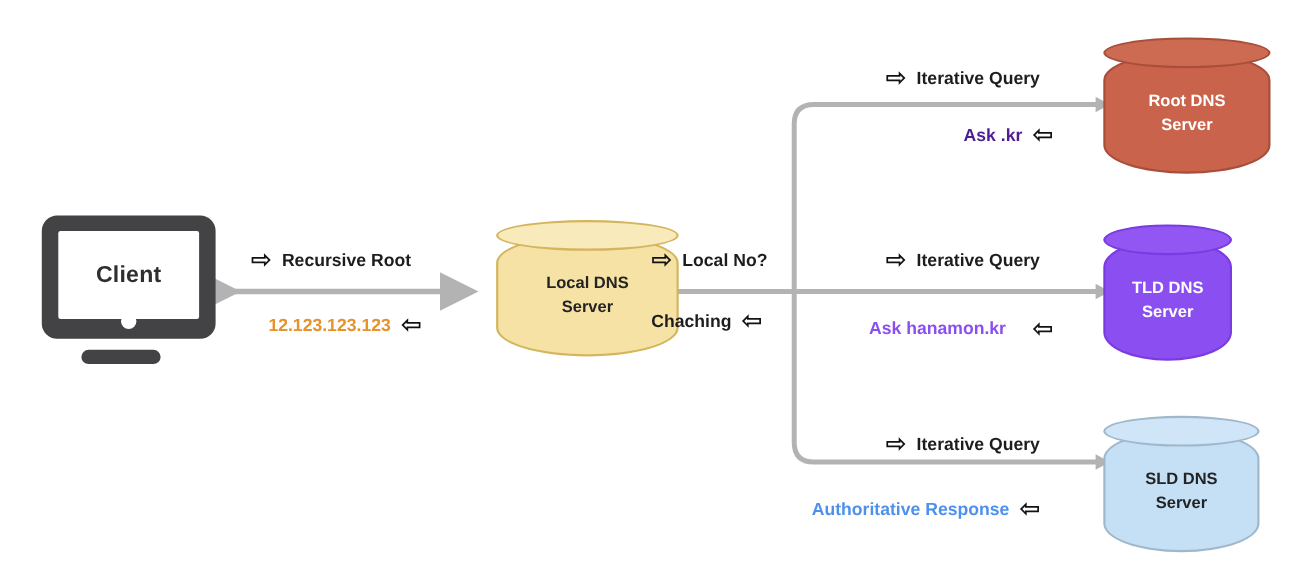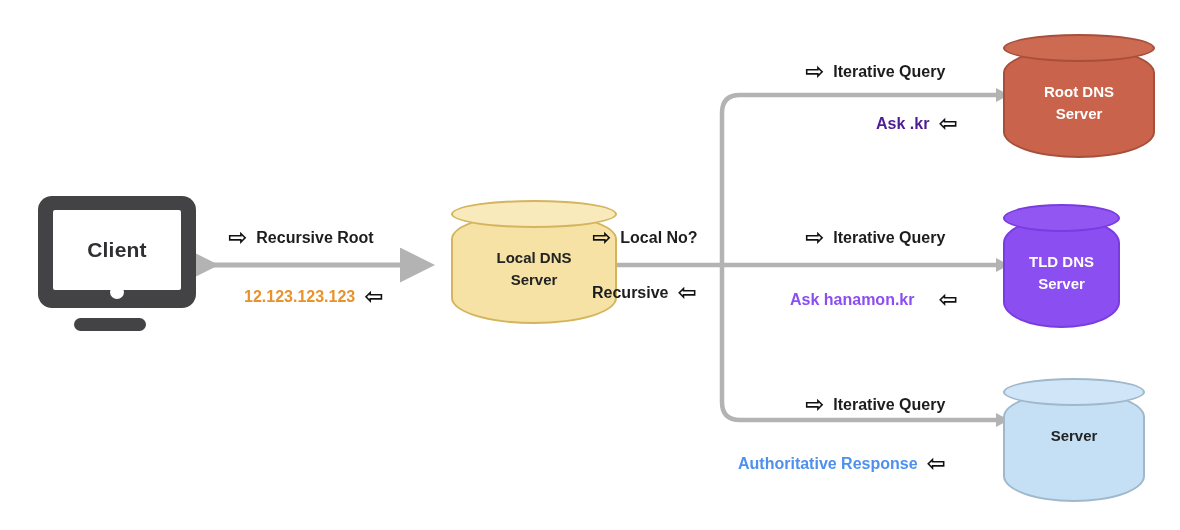--- a/index.html
+++ b/index.html
@@ -225,41 +225,42 @@
     <div class="cap-text">
       <div>TLD DNS</div>
       <div>Server</div>
     </div>
   </div>
 
   <div class="cyl cyl-sld">
     <div class="body"></div>
     <div class="top"></div>
     <div class="cap-text">
+      <div>SLD DNS</div>
       <div>Server</div>
     </div>
   </div>
 
   <div class="flow-label" style="left:228px; top:226px;">
     <span class="glyph">⇨</span>
     <span class="txt">Recursive Root</span>
   </div>
 
   <div class="flow-label" style="left:244px; top:285px;justify-content:flex-end;">
     <span class="txt c-orange">12.123.123.123</span>
     <span class="glyph">⇦</span>
   </div>
 
   <div class="flow-label" style="left:592px; top:226px;">
     <span class="glyph">⇨</span>
     <span class="txt">Local  No?</span>
   </div>
 
   <div class="flow-label" style="left:592px; top:281px;">
-    <span class="txt">Recursive</span>
+    <span class="txt">Chaching</span>
     <span class="glyph">⇦</span>
   </div>
 
   <div class="flow-label" style="left:805px; top:60px;">
     <span class="glyph">⇨</span>
     <span class="txt">Iterative Query</span>
   </div>
 
   <div class="flow-label" style="left:876px; top:112px;">
     <span class="txt c-red">Ask .kr</span>

